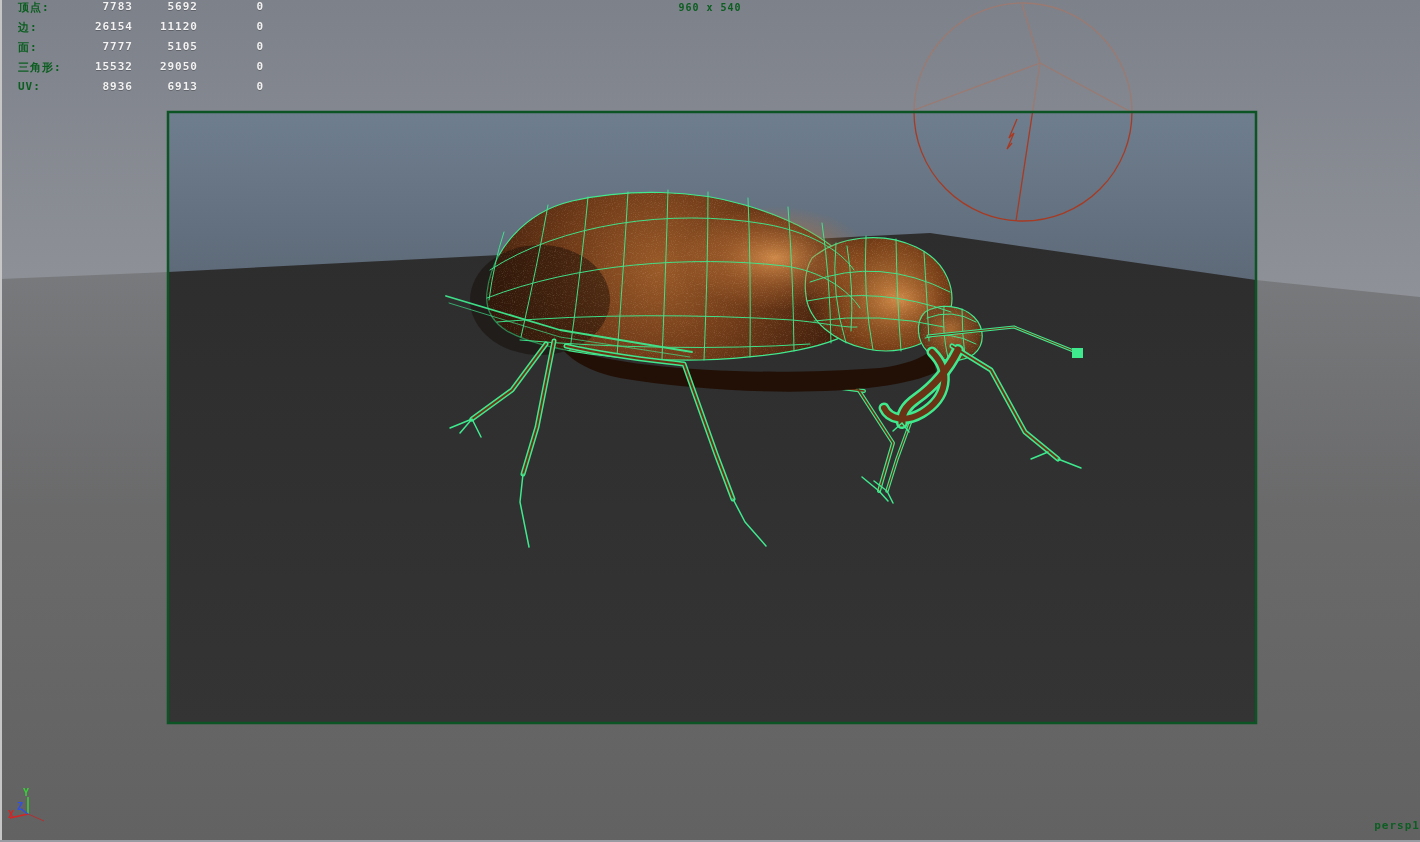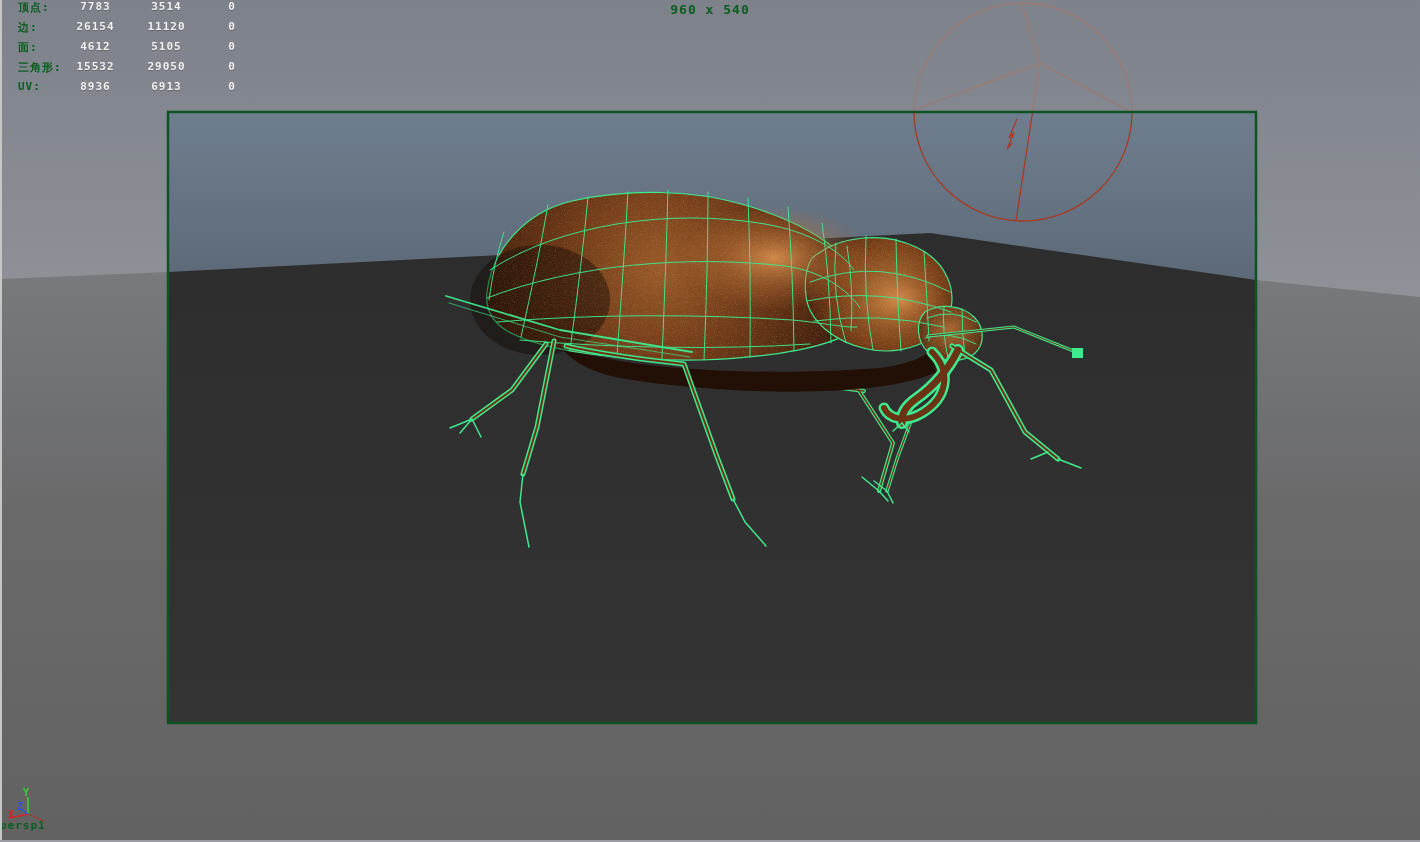--- a/index.html
+++ b/index.html
@@ -10,31 +10,31 @@
   }
   #scene{position:absolute;left:0;top:0;width:1420px;height:842px;display:block;}
   .hud-stats{position:absolute;left:0;top:-2px;width:290px;z-index:5;}
   .hud-row{position:relative;height:20px;}
   .hud-label{
     position:absolute;left:18px;top:2px;font-size:11px;font-weight:bold;
     color:#0b5e20;letter-spacing:1px;white-space:nowrap;text-align:right;
   }
   .hud-val{
     position:absolute;top:2px;font-size:11px;font-weight:bold;color:#f2f2f2;
-    text-align:center;letter-spacing:1px;text-shadow:0 1px 0 rgba(0,0,0,0.25);
+    text-align:right;letter-spacing:1px;text-shadow:0 1px 0 rgba(0,0,0,0.25);
   }
   .c1{left:58px;width:75px;}
   .c2{left:135px;width:63px;}
   .c3{left:200px;width:64px;}
   .res-label{
     position:absolute;top:2px;left:0;width:100%;text-align:center;z-index:5;
-    font-size:13px;font-weight:bold;color:#0b5e20;letter-spacing:1px;
+    font-size:10px;font-weight:bold;color:#0b5e20;letter-spacing:1px;
   }
   .cam-label{
-    position:absolute;top:819px;left:0;width:100%;text-align:left;z-index:5;
+    position:absolute;top:819px;left:0;width:100%;text-align:right;z-index:5;
     font-size:11px;font-weight:bold;color:#0c5e22;letter-spacing:1px;
   }
   .edge-left{position:absolute;left:0;top:0;width:2px;height:842px;background:#c6c6c6;z-index:6;}
   .edge-bottom{position:absolute;left:0;top:840px;width:1420px;height:2px;background:#989ba1;z-index:6;}
 </style>
 </head>
 <body>
 
 <svg id="scene" viewBox="0 0 1420 842">
   <defs>
@@ -219,32 +219,32 @@
     <text x="23" y="796" fill="#35d435">Y</text>
     <text x="17" y="810" fill="#3050e0">Z</text>
     <text x="8" y="818" fill="#d42525">X</text>
   </g>
 </svg>
 
 <div class="hud-stats">
   <div class="hud-row">
     <span class="hud-label">顶点:</span>
     <span class="hud-val c1">7783</span>
-    <span class="hud-val c2">3514</span>
+    <span class="hud-val c2">5692</span>
     <span class="hud-val c3">0</span>
   </div>
   <div class="hud-row">
     <span class="hud-label">边:</span>
     <span class="hud-val c1">26154</span>
     <span class="hud-val c2">11120</span>
     <span class="hud-val c3">0</span>
   </div>
   <div class="hud-row">
     <span class="hud-label">面:</span>
-    <span class="hud-val c1">4612</span>
+    <span class="hud-val c1">7777</span>
     <span class="hud-val c2">5105</span>
     <span class="hud-val c3">0</span>
   </div>
   <div class="hud-row">
     <span class="hud-label">三角形:</span>
     <span class="hud-val c1">15532</span>
     <span class="hud-val c2">29050</span>
     <span class="hud-val c3">0</span>
   </div>
   <div class="hud-row">

